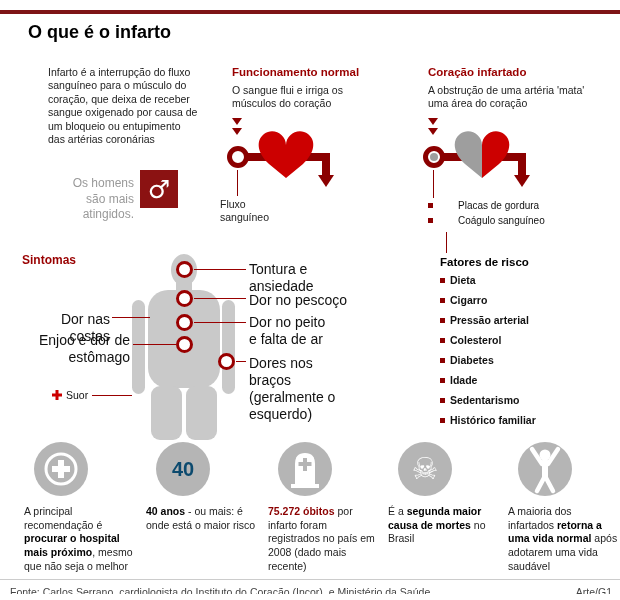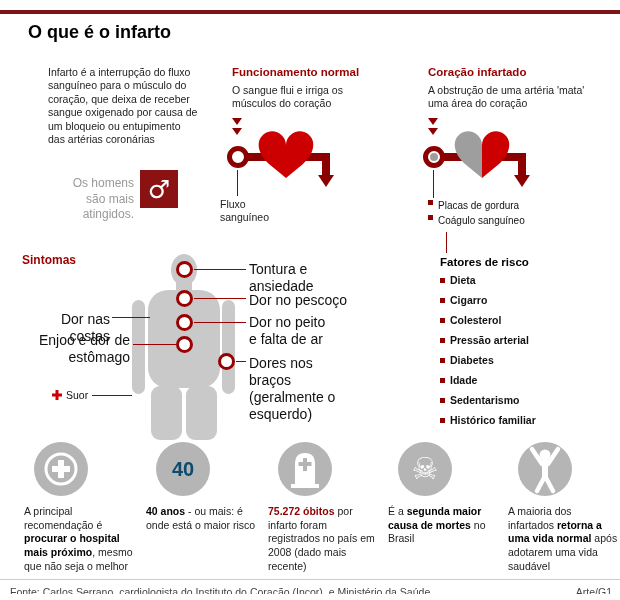--- a/index.html
+++ b/index.html
@@ -13,21 +13,21 @@
   .accent-title { color:#990000; font-weight:bold; font-size:11.5px; margin-bottom:6px; }
   .intro { left:48px; top:56px; width:152px; }
   .men-note { left:56px; top:166px; width:78px; text-align:right; font-size:12px; line-height:1.3; color:#999; }
   .male-box { left:140px; top:160px; width:38px; height:38px; background:#8b1212; display:flex; align-items:center; justify-content:center; }
   .male-box .glyph { color:#fff; font-size:25px; font-family:"DejaVu Sans",sans-serif; line-height:1; }
   .col-head { width:170px; }
   .hline { position:absolute; height:1px; background:#990000; }
   .vline { position:absolute; width:1px; background:#8b0000; }
   .sym-circle { position:absolute; width:17px; height:17px; border:3px solid #990000; background:#fff; border-radius:50%; }
   .sym-label { position:absolute; font-size:14px; line-height:1.22; color:#111; }
-  .mini-row { display:flex; align-items:flex-start; margin-bottom:4px; font-size:10px; color:#111; }
+  .mini-row { display:flex; align-items:center; margin-bottom:4px; font-size:10px; color:#111;gap:20px; }
   .sq-bullet { width:5px; height:5px; background:#8b0000; margin-right:5px; flex:0 0 auto; }
   .risk-title { left:440px; top:246px; font-size:11.5px; font-weight:bold; color:#000; }
   .risk-list { left:440px; top:264px; width:130px;font-weight:bold; }
   .risk-item { display:flex; align-items:center; margin-bottom:8px; font-size:10.5px; color:#111; }
   .stat-col { position:absolute; top:432px; width:112px; font-size:10.5px; line-height:1.3; color:#222; }
   .stat-circle { width:54px; height:54px; border-radius:50%; background:#b5b5b5; display:flex; align-items:center; justify-content:center; margin-left:10px; margin-bottom:9px; }
   .stat-number { color:#0c4a6e; font-weight:bold; font-size:20px; }
   .skull-glyph { color:#fff; font-size:30px; font-family:"DejaVu Sans",sans-serif; line-height:1; }
   .stat-text b { font-weight:bold; color:#000; }
   .stat-text b.red-bold { color:#8b0000; }
@@ -149,25 +149,25 @@
     <div class="risk-item">
         <span class="sq-bullet"></span>
         <span>Dieta</span>
       </div>
     <div class="risk-item">
         <span class="sq-bullet"></span>
         <span>Cigarro</span>
       </div>
     <div class="risk-item">
         <span class="sq-bullet"></span>
+        <span>Pressão arterial</span>
+      </div>
+    <div class="risk-item">
+        <span class="sq-bullet"></span>
         <span>Colesterol</span>
-      </div>
-    <div class="risk-item">
-        <span class="sq-bullet"></span>
-        <span>Pressão arterial</span>
       </div>
     <div class="risk-item">
         <span class="sq-bullet"></span>
         <span>Diabetes</span>
       </div>
     <div class="risk-item">
         <span class="sq-bullet"></span>
         <span>Idade</span>
       </div>
     <div class="risk-item">

